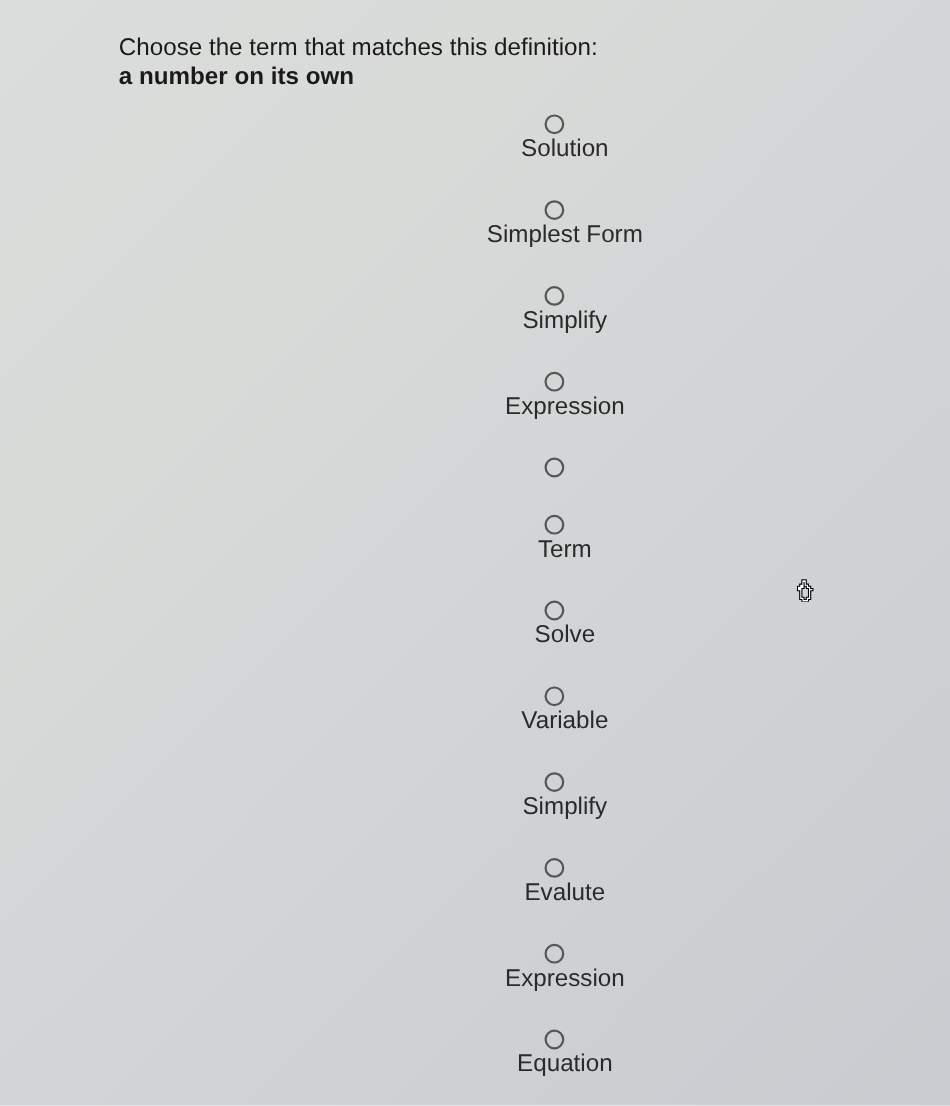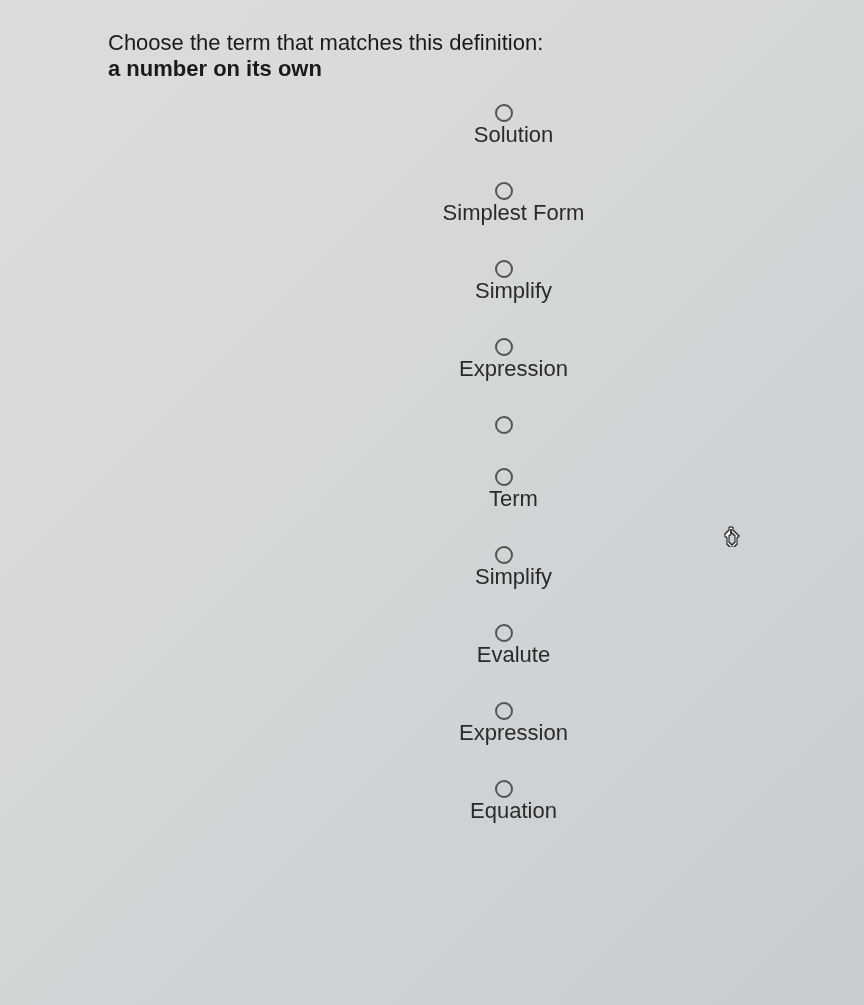--- a/index.html
+++ b/index.html
@@ -88,20 +88,28 @@
   </div>
   <div class="option">
     <span class="radio"></span>
   </div>
   <div class="option">
     <span class="radio"></span>
     <span class="option-label">Term</span>
   </div>
   <div class="option">
     <span class="radio"></span>
+    <span class="option-label">Solve</span>
+  </div>
+  <div class="option">
+    <span class="radio"></span>
+    <span class="option-label">Variable</span>
+  </div>
+  <div class="option">
+    <span class="radio"></span>
     <span class="option-label">Simplify</span>
   </div>
   <div class="option">
     <span class="radio"></span>
     <span class="option-label">Evalute</span>
   </div>
   <div class="option">
     <span class="radio"></span>
     <span class="option-label">Expression</span>
   </div>

